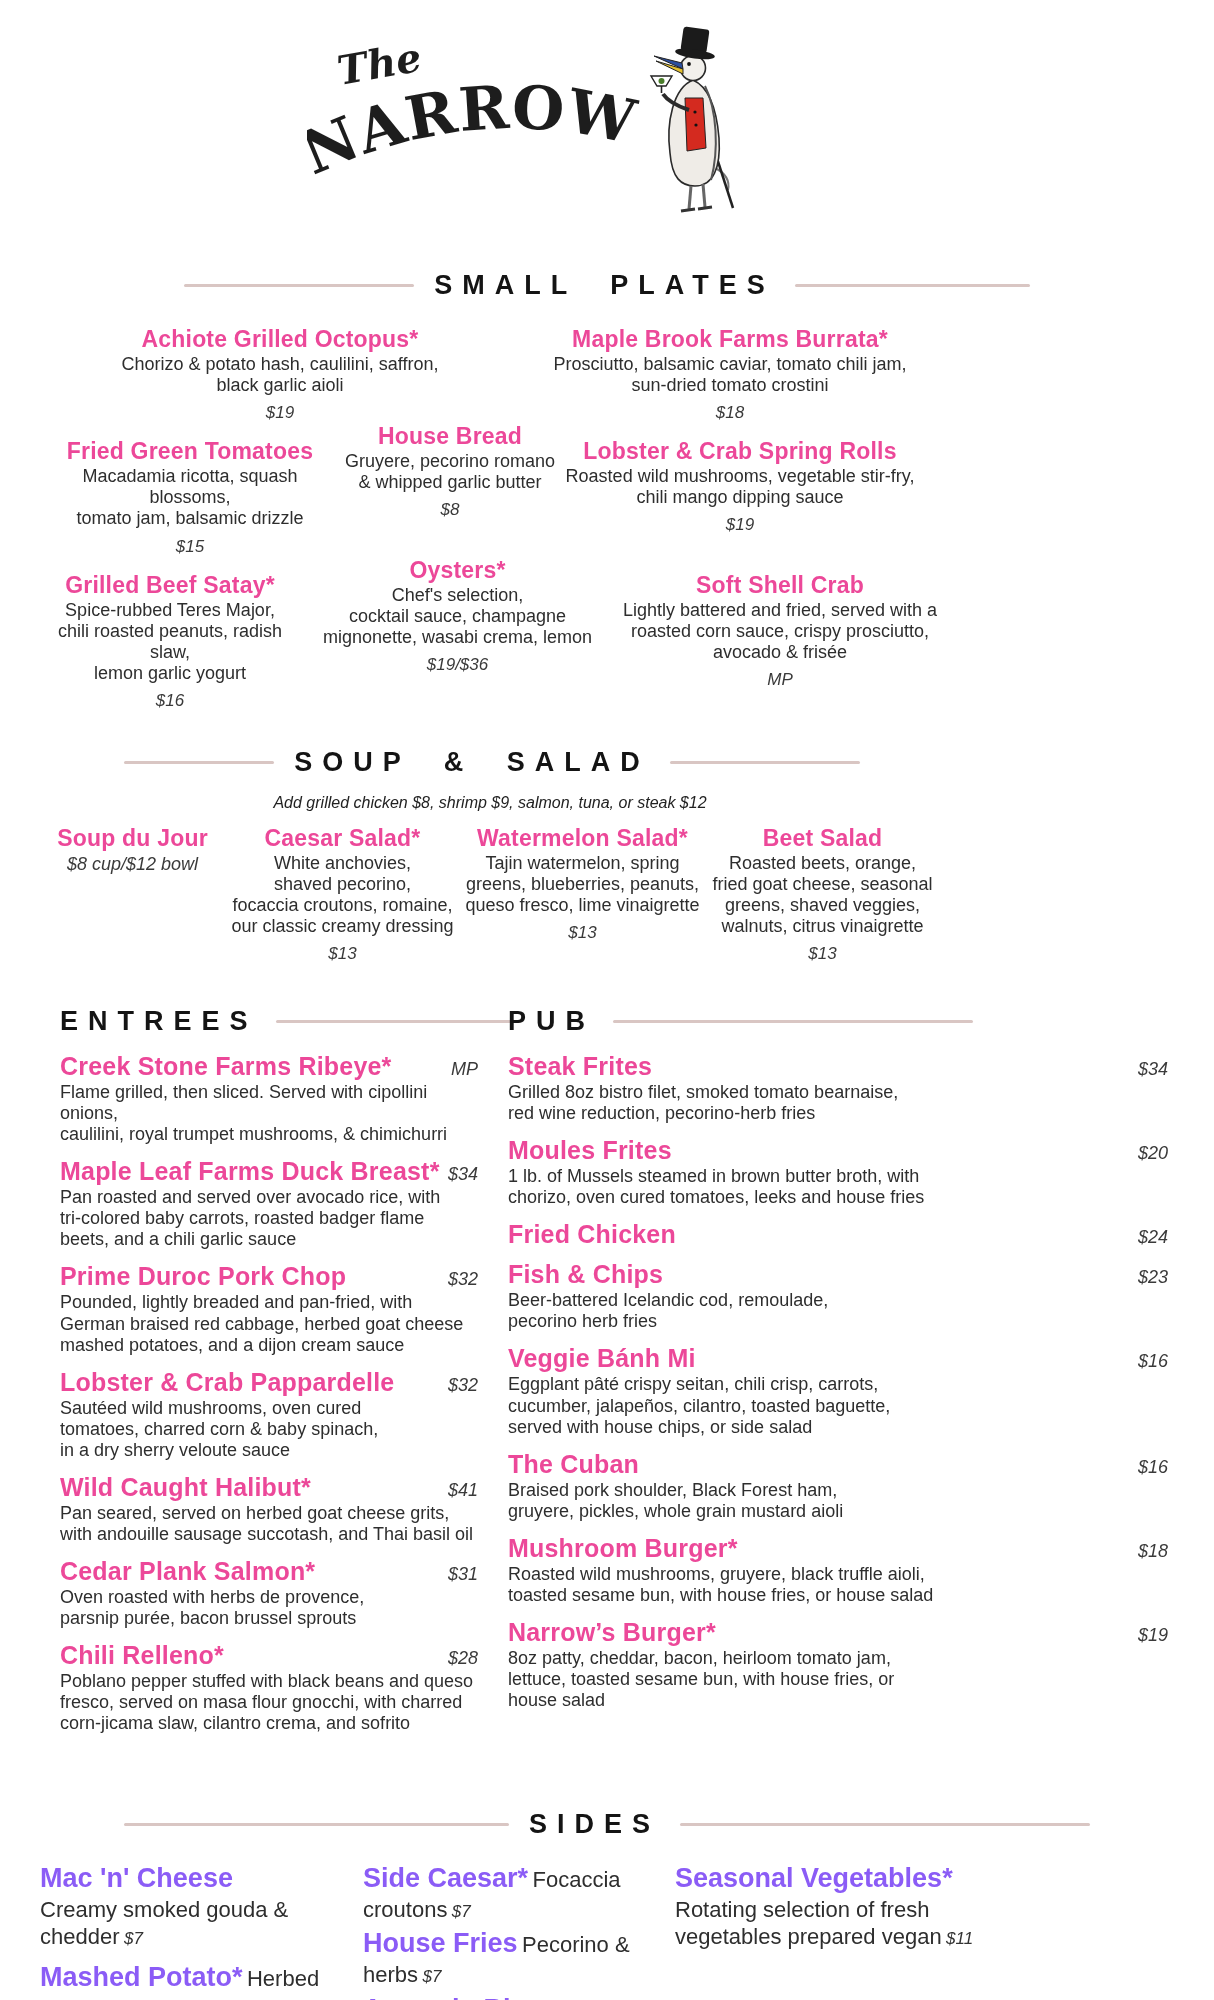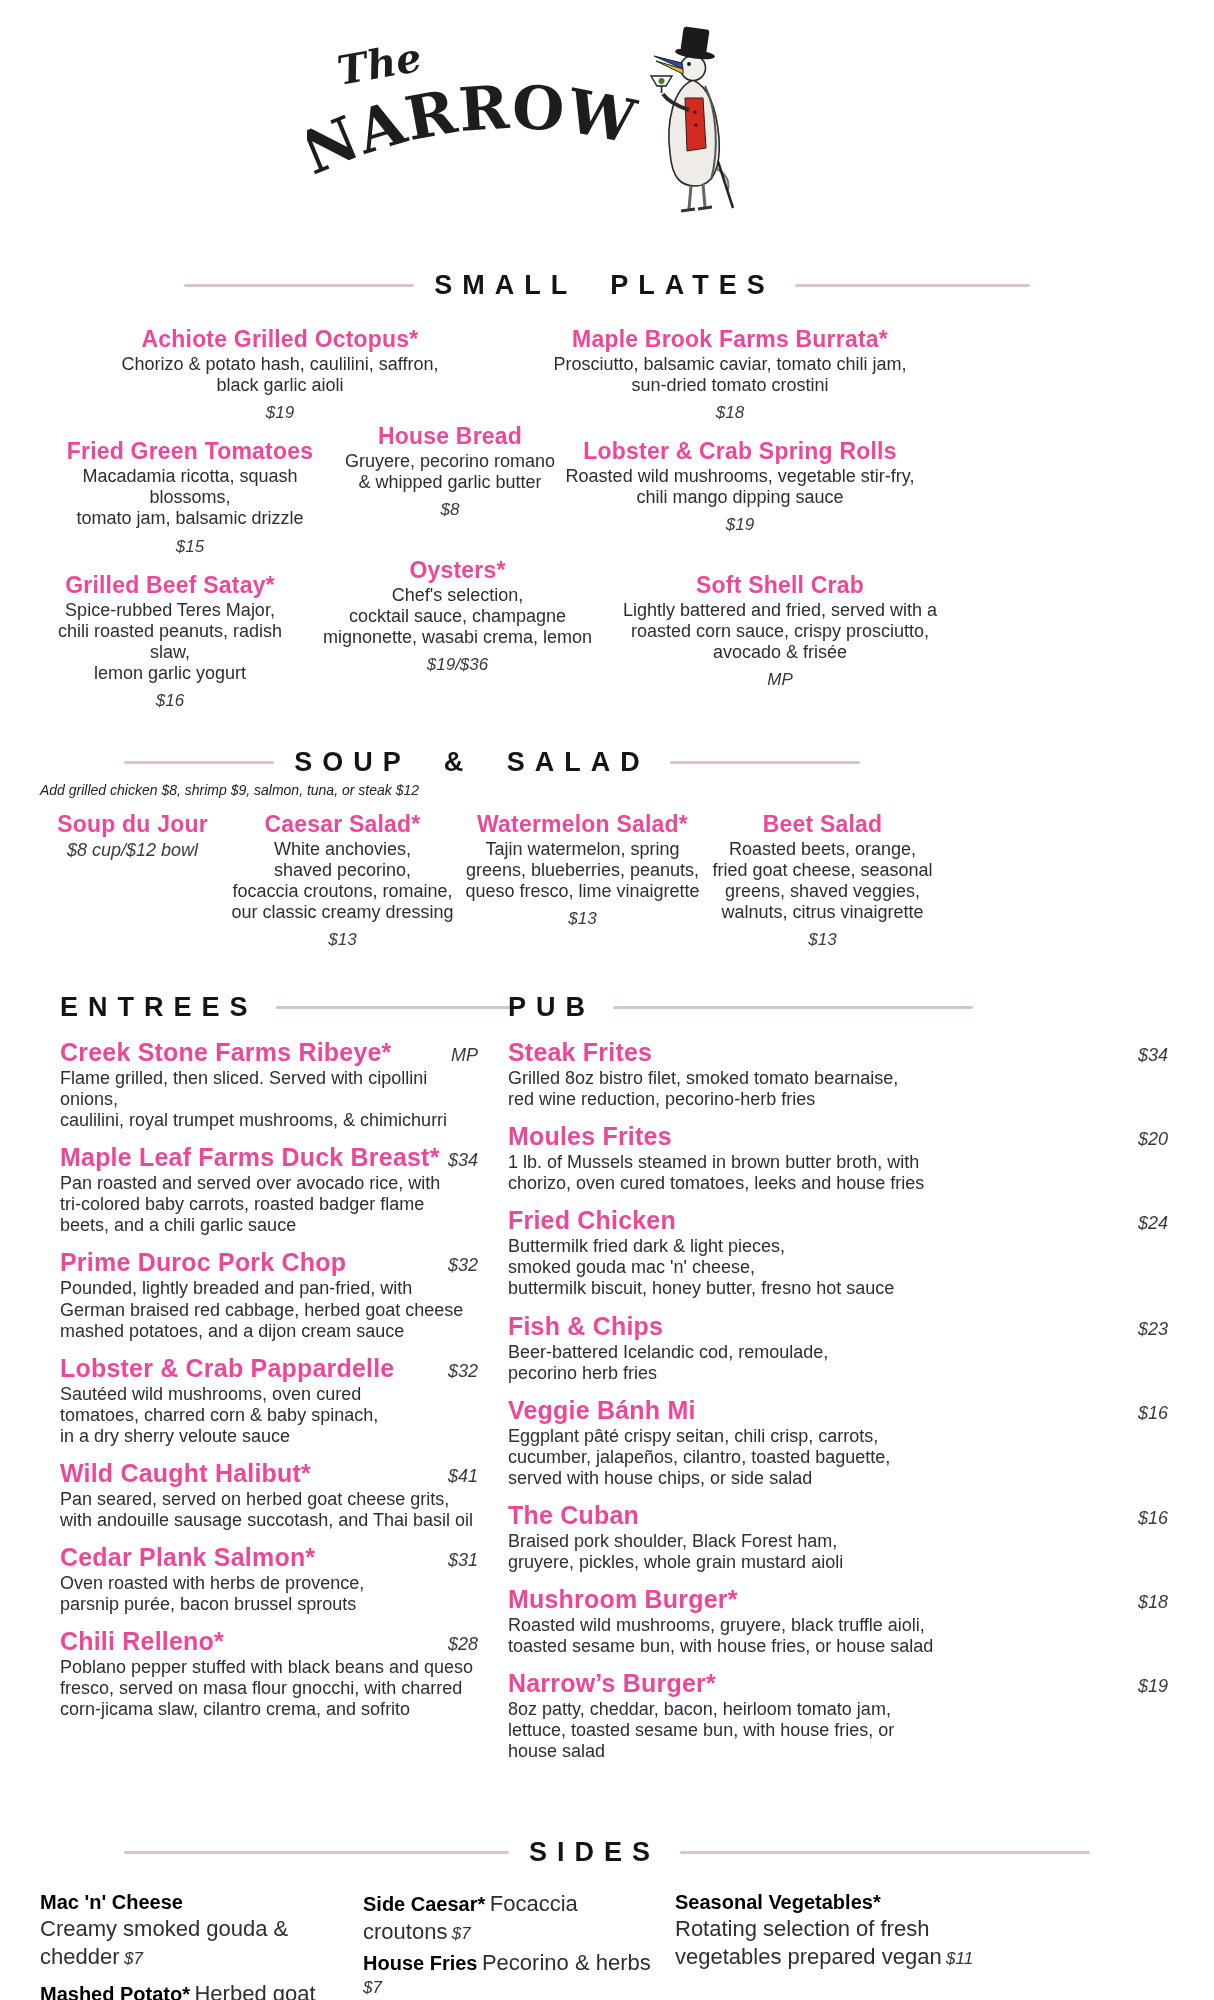--- a/index.html
+++ b/index.html
@@ -21,40 +21,40 @@
   .iprice{margin-top:7px;font-style:italic;font-size:17px;color:#3a3a3a;}
   
   .sp-header{margin-top:52px;}
   .sp-row{display:grid;margin-left:40px;text-align:center;}
   .sp-row1{grid-template-columns:480px 420px;margin-top:26px;}
   .sp-row2{grid-template-columns:300px 220px 360px;margin-top:16px;}
   .sp-row3{grid-template-columns:260px 315px 330px;margin-top:16px;}
   .raise{margin-top:-15px;}
   
   .ss-header{margin-top:36px;}
-  .ss-note{margin:4px 0 0 40px;width:900px;font-style:italic;font-size:14px;color:#222;}
+  .ss-note{margin:16px 0 0 40px;width:900px;text-align:center;font-style:italic;font-size:16px;color:#222;}
   .ss-row{display:grid;grid-template-columns:185px 235px 245px 235px;margin:14px 0 0 40px;text-align:center;}
   
   .cols{display:flex;margin-top:42px;padding-left:20px;}
   .col-left{width:418px;margin-left:40px;flex:none;}
   .col-right{width:660px;margin-left:30px;flex:none;}
   .col-head{display:flex;align-items:center;gap:18px;margin-bottom:16px;}
   .citem{margin-bottom:13px;}
   .citem-head{display:flex;align-items:baseline;justify-content:space-between;}
   .citem .iname{font-size:25px;}
   .citem .iprice{margin-top:0;font-size:18px;}
   .citem .idesc{margin-top:2px;}
   
   .sides-header{margin-top:62px;}
   .sides-row{display:flex;margin:22px 0 0 40px;}
   .sides-col{flex:none;}
   .sides-col1{width:315px;}
   .sides-col2{width:300px;margin-left:8px;}
   .sides-col3{width:330px;margin-left:12px;}
-  .sname{font-weight:700;font-size:20px;color:#000000;}
+  .sname{font-weight:700;font-size:27px;color:#8b5cf6;}
   .sdesc{font-size:22px;color:#2e2e2e;}
   .sprice{font-style:italic;font-size:17px;color:#333;}
   .sides-item{margin:0 0 10px;line-height:1.25;}
   .sides-item p{margin:0;}
 </style>
 </head>
 <body>
 
 <div class="page">
 
@@ -286,23 +286,20 @@
           <span class="iprice">$20</span>
         </div>
         <p class="idesc">1 lb. of Mussels steamed in brown butter broth, with
 chorizo, oven cured tomatoes, leeks and house fries</p>
       </div>
       <div class="citem">
         <div class="citem-head">
           <h3 class="iname">Fried Chicken</h3>
           <span class="iprice">$24</span>
         </div>
-        <p class="idesc">Buttermilk fried dark &amp;  light pieces,
-smoked gouda mac 'n' cheese,
-buttermilk biscuit, honey butter, fresno hot sauce</p>
       </div>
       <div class="citem">
         <div class="citem-head">
           <h3 class="iname">Fish &amp; Chips</h3>
           <span class="iprice">$23</span>
         </div>
         <p class="idesc">Beer-battered Icelandic cod, remoulade,
 pecorino herb fries</p>
       </div>
       <div class="citem">

